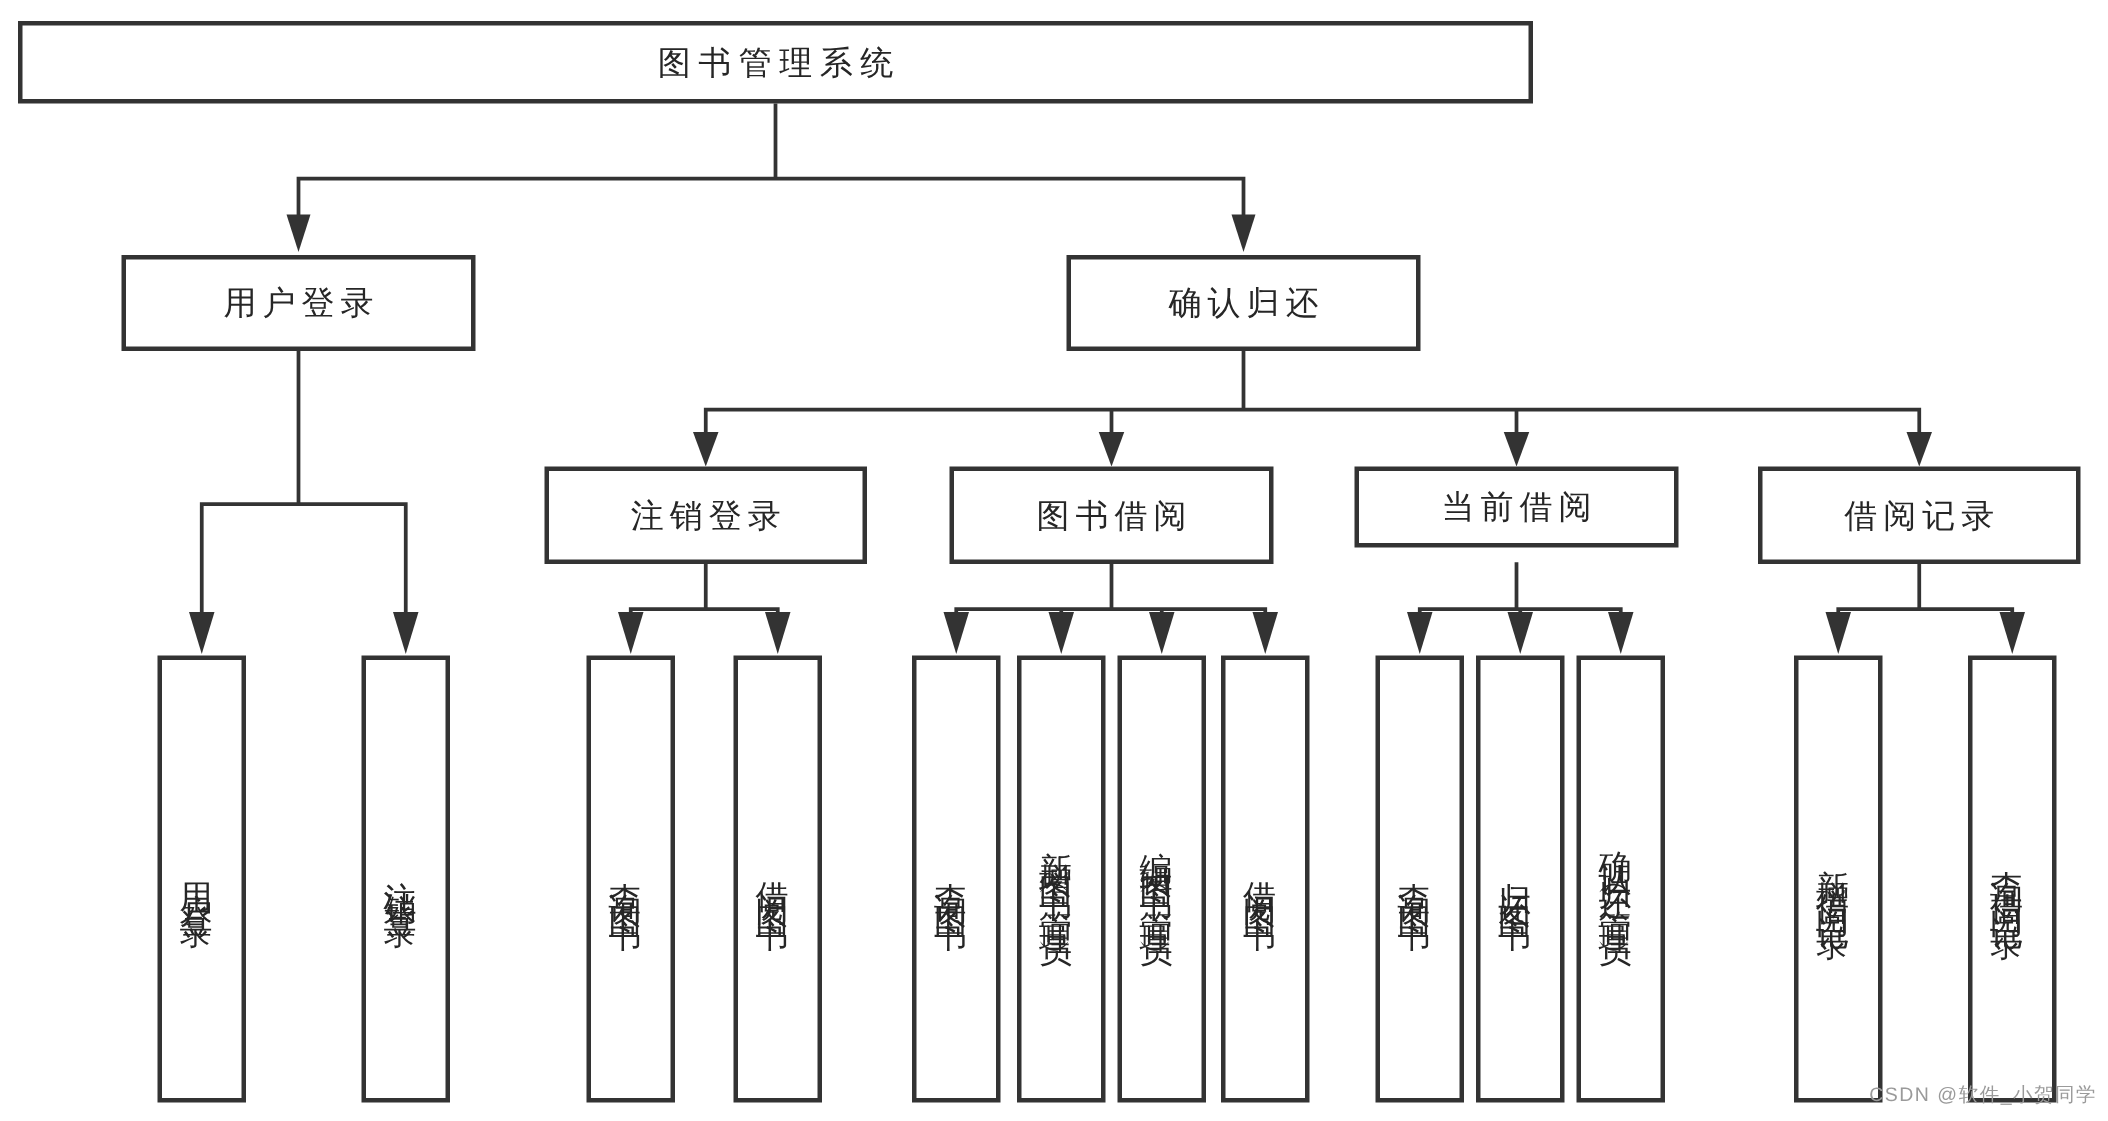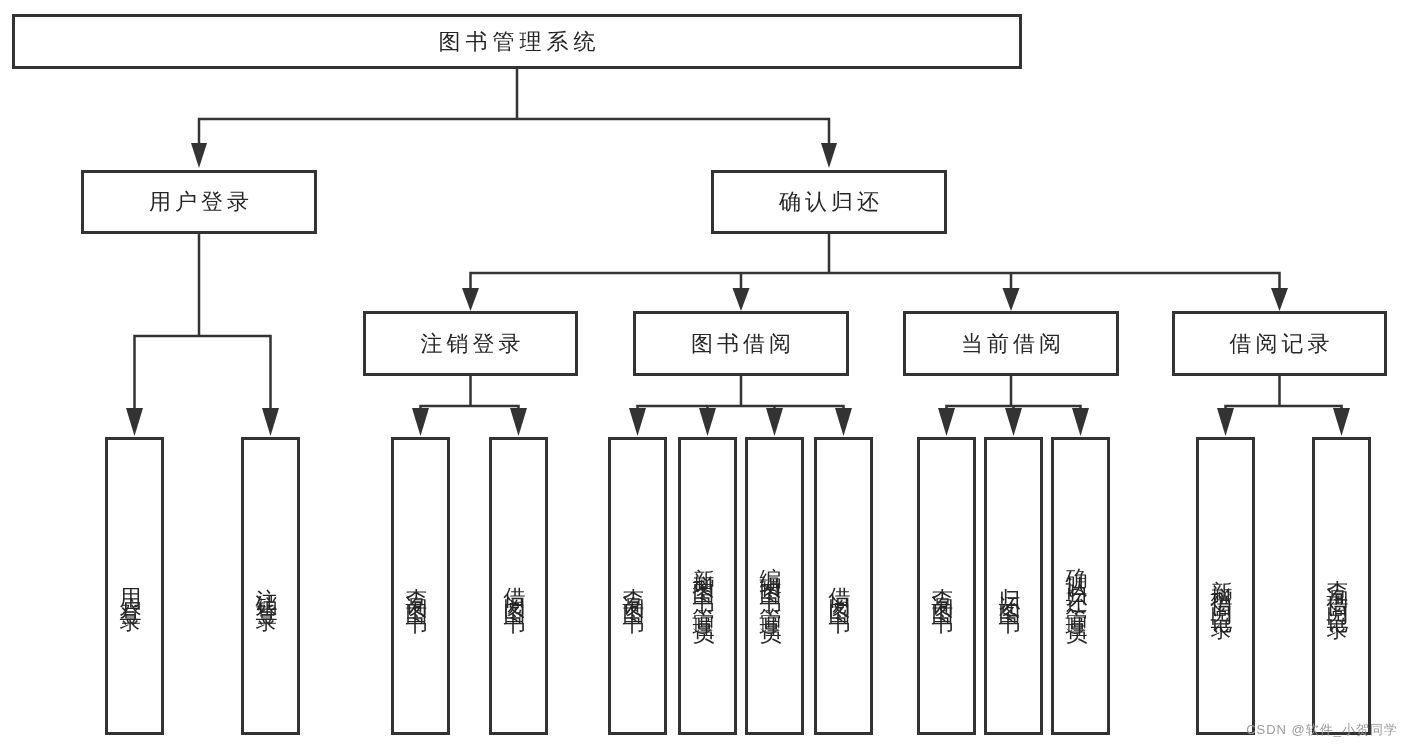--- a/index.html
+++ b/index.html
@@ -112,21 +112,21 @@
   <div class="box" style="left:711px; top:170px; width:236px; height:64px;">
     <span class="h-label">确认归还</span>
   </div>
 
   <div class="box" style="left:363px; top:311px; width:215px; height:65px;">
     <span class="h-label">注销登录</span>
   </div>
   <div class="box" style="left:633px; top:311px; width:216px; height:65px;">
     <span class="h-label">图书借阅</span>
   </div>
-  <div class="box" style="left:903px; top:311px; width:216px; height:65px;">
+  <div class="box" style="left:903px; top:311px; width:216px; height:54px;">
     <span class="h-label">当前借阅</span>
   </div>
   <div class="box" style="left:1172px; top:311px; width:215px; height:65px;">
     <span class="h-label">借阅记录</span>
   </div>
 
   <div class="box" style="left:105px; top:437px; width:59px; height:298px;">
     <span class="v-label">用户登录</span>
   </div>
   <div class="box" style="left:241px; top:437px; width:59px; height:298px;">

